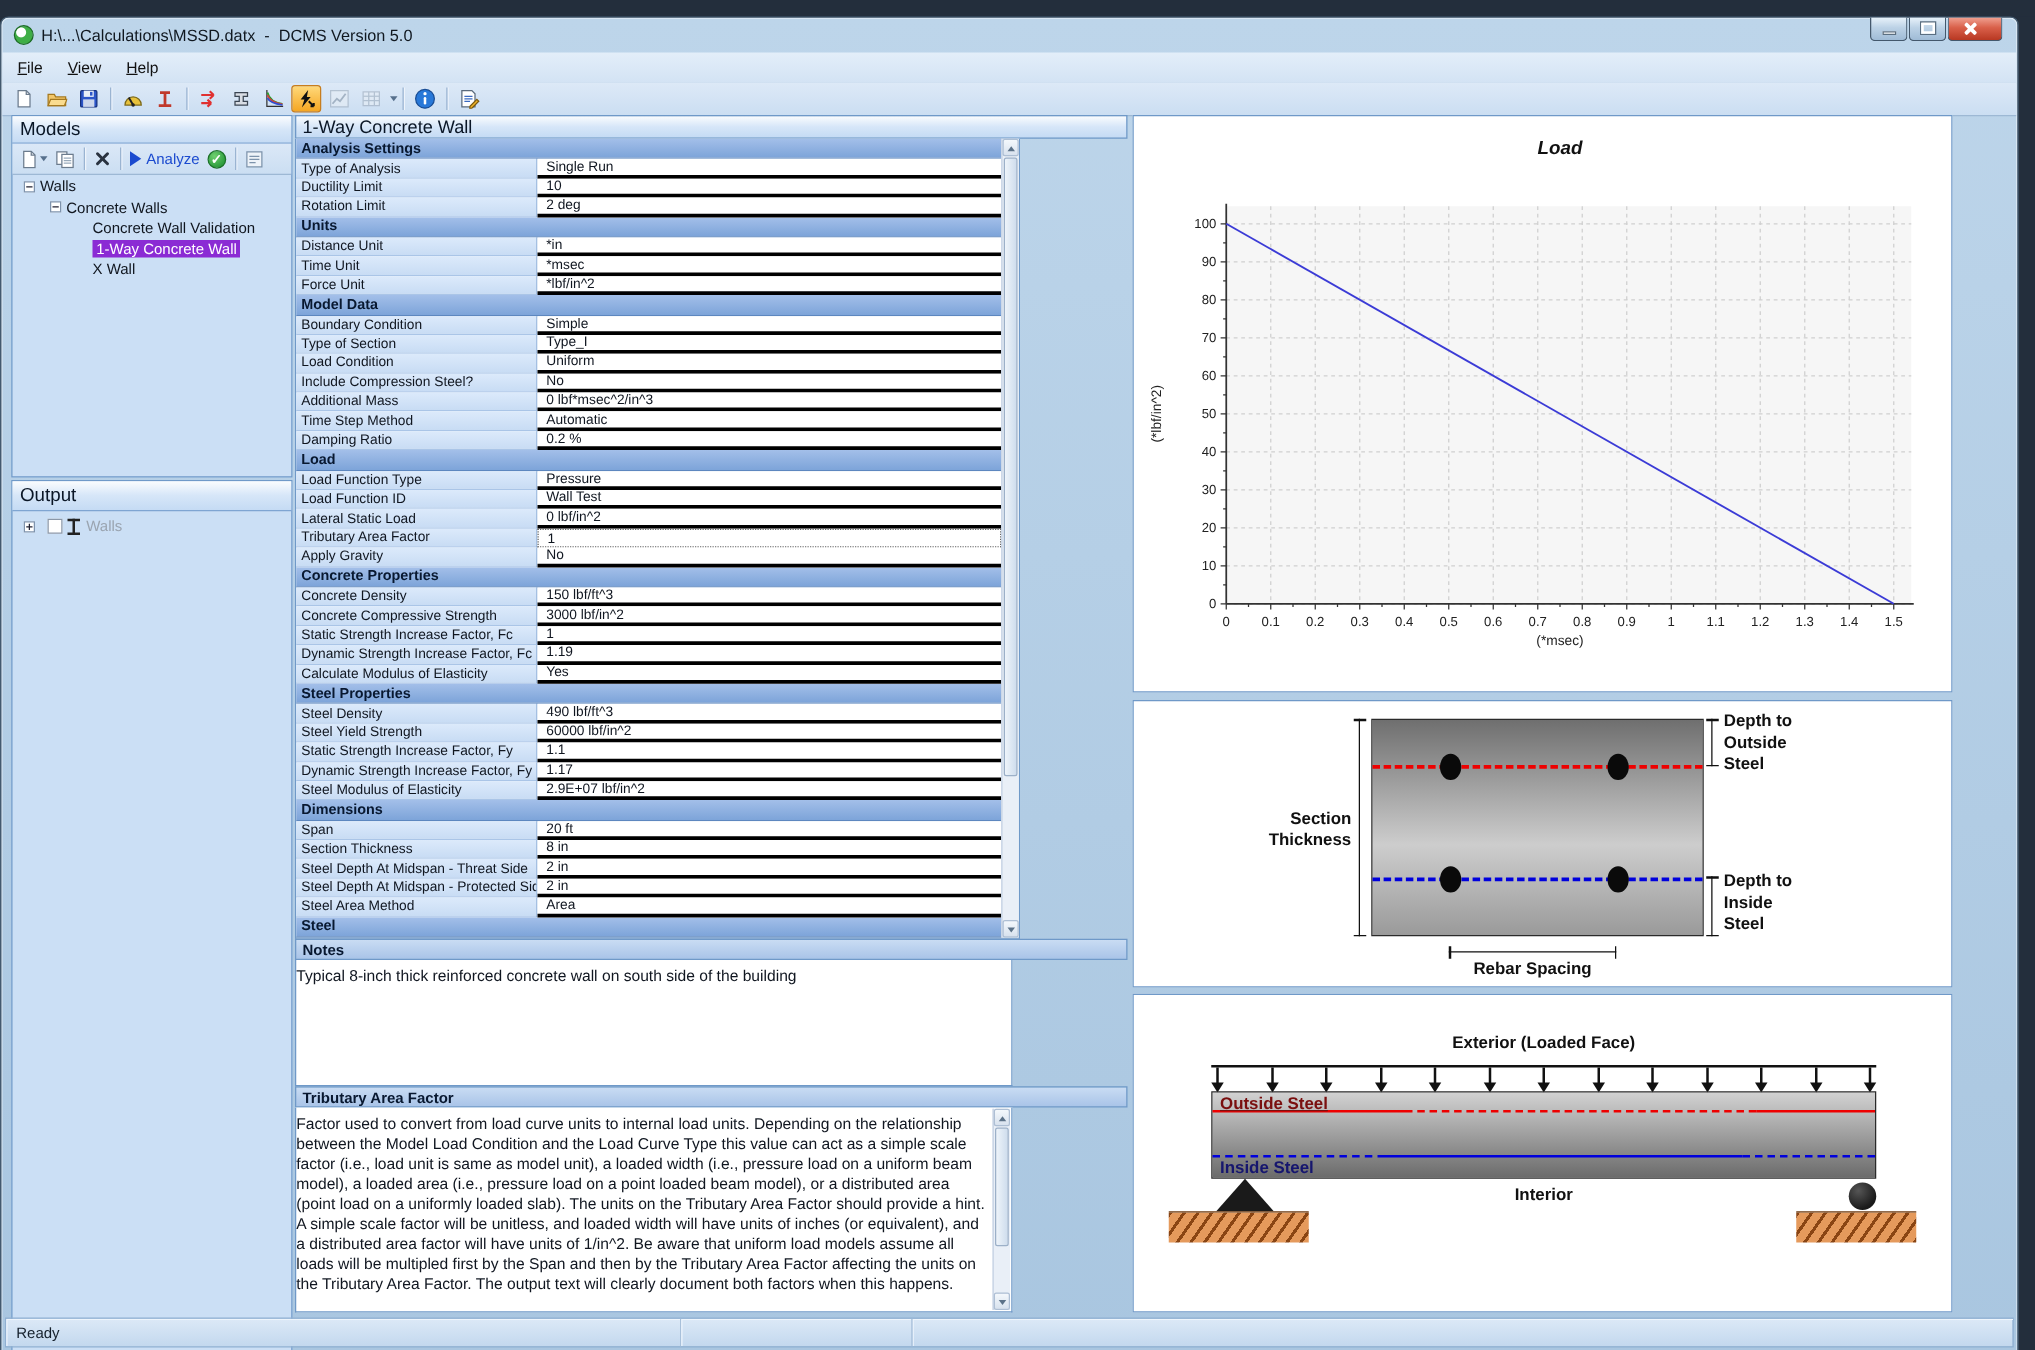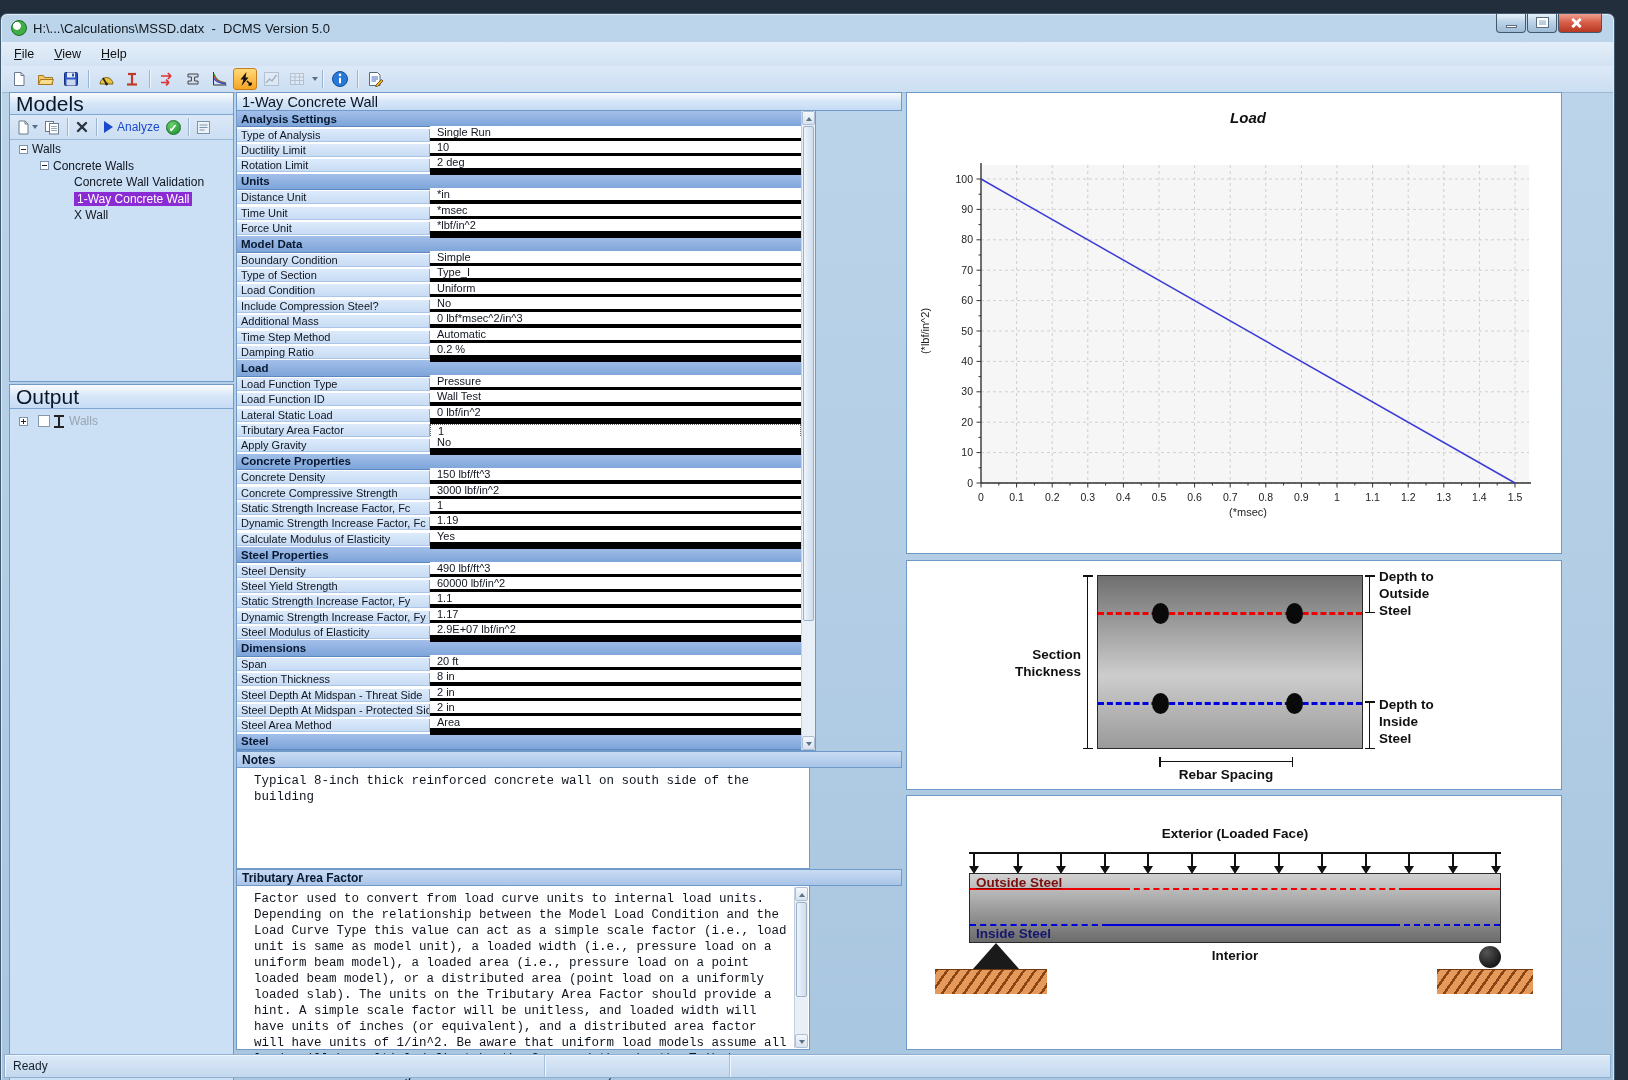--- a/index.html
+++ b/index.html
@@ -36,21 +36,21 @@
   .tbtn{width:24px;height:22px;display:flex;align-items:center;justify-content:center;
     border-radius:3px;margin:0 1px;position:relative;}
   .tbtn.active{background:linear-gradient(#ffd97a,#f5a623);border:1px solid #c77d1e;box-sizing:border-box;}
   .tbtn.disabled{opacity:.45;}
   .tsep{width:1px;height:18px;background:#9ab4d2;margin:0 4px;box-shadow:1px 0 0 #eef4fb;}
   .dd-arrow{width:0;height:0;border-left:3.5px solid transparent;border-right:3.5px solid transparent;
     border-top:4px solid #57708c;margin-left:2px;}
   
   .panel{position:absolute;border:1px solid #6f99c8;box-sizing:border-box;background:#cbdff5;}
   .panel-header{height:22px;background:linear-gradient(#fafcfe,#d6e6f8 50%,#c5dbf4);
-    border-bottom:1px solid #7fa5d2;font-size:21px;color:#0a1626;display:flex;align-items:center;
+    border-bottom:1px solid #7fa5d2;font-size:15px;color:#0a1626;display:flex;align-items:center;
     padding-left:6px;box-sizing:border-box;}
   .models-toolbar{height:24px;background:linear-gradient(#dbe8f7,#cbdef2);
     border-bottom:1px solid #9db8d4;display:flex;align-items:center;padding-left:4px;}
   .mbtn{height:20px;display:flex;align-items:center;justify-content:center;padding:0 2px;margin:0 1px;}
   .analyze-label{font-size:12px;color:#1b4acf;margin-left:4px;}
   .play-tri{width:0;height:0;border-top:6px solid transparent;border-bottom:6px solid transparent;
     border-left:9px solid #1b4acf;}
   .check-circle{width:15px;height:15px;border-radius:50%;background:radial-gradient(circle at 35% 30%,#6fd06f,#2f9e3f 70%);
     border:1px solid #1c7229;color:#fff;font-size:11px;font-weight:bold;line-height:15px;text-align:center;box-sizing:border-box;}
   .tree{position:absolute;left:1px;right:1px;bottom:1px;background:#cbdff5;overflow:hidden;}
@@ -68,45 +68,45 @@
     box-shadow:0 11px 0 #222;}
   
   .editor-header{position:absolute;left:235px;top:78px;width:666px;height:19px;
     background:linear-gradient(#fafcfe,#d6e6f8 50%,#c5dbf4);border:1px solid #6f99c8;
     box-sizing:border-box;font-size:14.5px;color:#0a1626;padding-left:5px;display:flex;align-items:center;}
   .grid-wrap{position:absolute;left:235px;top:97px;width:580px;height:640px;border:1px solid #6f99c8;
     border-top:none;box-sizing:border-box;background:#fff;}
   .grid{position:absolute;left:0;top:0;right:14px;bottom:0;display:flex;flex-direction:column;}
   .sec-header{flex:1;background:linear-gradient(#a3bfe9,#7da4d9);border-bottom:1px solid #5d87bf;
     font-size:11.5px;font-weight:bold;color:#081830;display:flex;align-items:center;padding-left:4px;}
-  .grid-row{flex:1;display:flex;min-height:0;align-items:center;}
+  .grid-row{flex:1;display:flex;min-height:0;}
   .cell-label{width:193px;flex:none;background:linear-gradient(#dcead9deg,#cde0f6);
     background:linear-gradient(#dceafb,#c8dcf4);border-right:1px solid #8aadd8;
     border-bottom:1px solid #aac5e7;font-size:11px;color:#101620;display:flex;align-items:center;
     padding-left:4px;box-sizing:border-box;overflow:hidden;white-space:nowrap;}
-  .cell-value{flex:1;background:#fff;border-bottom:7px solid #000000;font-size:11px;color:#101620;
+  .cell-value{flex:1;background:#fff;border-bottom:3px solid #000000;font-size:11px;color:#101620;
     display:flex;align-items:center;padding-left:7px;box-sizing:border-box;position:relative;}
   .cell-value.focus{border:1px dotted #666;border-bottom:1px dotted #666;}
   
   .vscroll{position:absolute;right:0;top:0;bottom:0;width:14px;background:#e9eff7;
     border-left:1px solid #c2d0e2;box-sizing:border-box;}
   .sb-btn{position:absolute;left:0;right:0;height:14px;background:linear-gradient(#f4f8fc,#d8e2ee);
     border:1px solid #aebfd4;box-sizing:border-box;border-radius:2px;}
   .sb-btn.up{top:0;} .sb-btn.down{bottom:0;}
   .sb-tri{position:absolute;left:3px;width:0;height:0;border-left:3.5px solid transparent;border-right:3.5px solid transparent;}
   .sb-btn.up .sb-tri{top:4.5px;border-bottom:4.5px solid #5c7288;}
   .sb-btn.down .sb-tri{top:4.5px;border-top:4.5px solid #5c7288;}
   .sb-thumb{position:absolute;left:1px;right:1px;background:linear-gradient(90deg,#eef4fa,#cfdded);
     border:1px solid #9cb0c8;border-radius:2px;box-sizing:border-box;}
   
   .sub-header{position:absolute;left:235px;width:666px;height:17px;background:linear-gradient(#c9dcf3,#a9c4e8);
     border:1px solid #6f99c8;box-sizing:border-box;font-size:12px;font-weight:bold;color:#081830;
     display:flex;align-items:center;padding-left:5px;}
   .text-box{position:absolute;left:235px;width:574px;background:#fff;border:1px solid #6f99c8;
-    border-top:none;box-sizing:border-box;font-size:12.5px;color:#101620;padding:5px 17px;line-height:1.28;font-family:Liberation Mono, monospace;}
+    border-top:none;box-sizing:border-box;font-size:12.5px;color:#101620;padding:5px 0;line-height:1.28;}
   
   .rpanel{position:absolute;background:#fff;border:1px solid #6f99c8;box-sizing:border-box;overflow:hidden;}
   
   .sec-rect{position:absolute;left:190px;top:14px;width:266px;height:174px;
     background:linear-gradient(#6f6f6f,#cdcdcd 58%,#9a9a9a);border:1px solid #2a2a2a;box-sizing:border-box;}
   .dash-line{position:absolute;left:0;right:0;height:0;}
   .rebar{position:absolute;width:17px;height:21px;border-radius:50%;background:#0a0a0a;}
   .vbracket{position:absolute;width:0;border-left:1.5px solid #111;}
   .vbracket:before,.vbracket:after{content:"";position:absolute;left:-5px;width:10px;height:1.5px;background:#111;}
   .vbracket:before{top:0;} .vbracket:after{bottom:0;}

